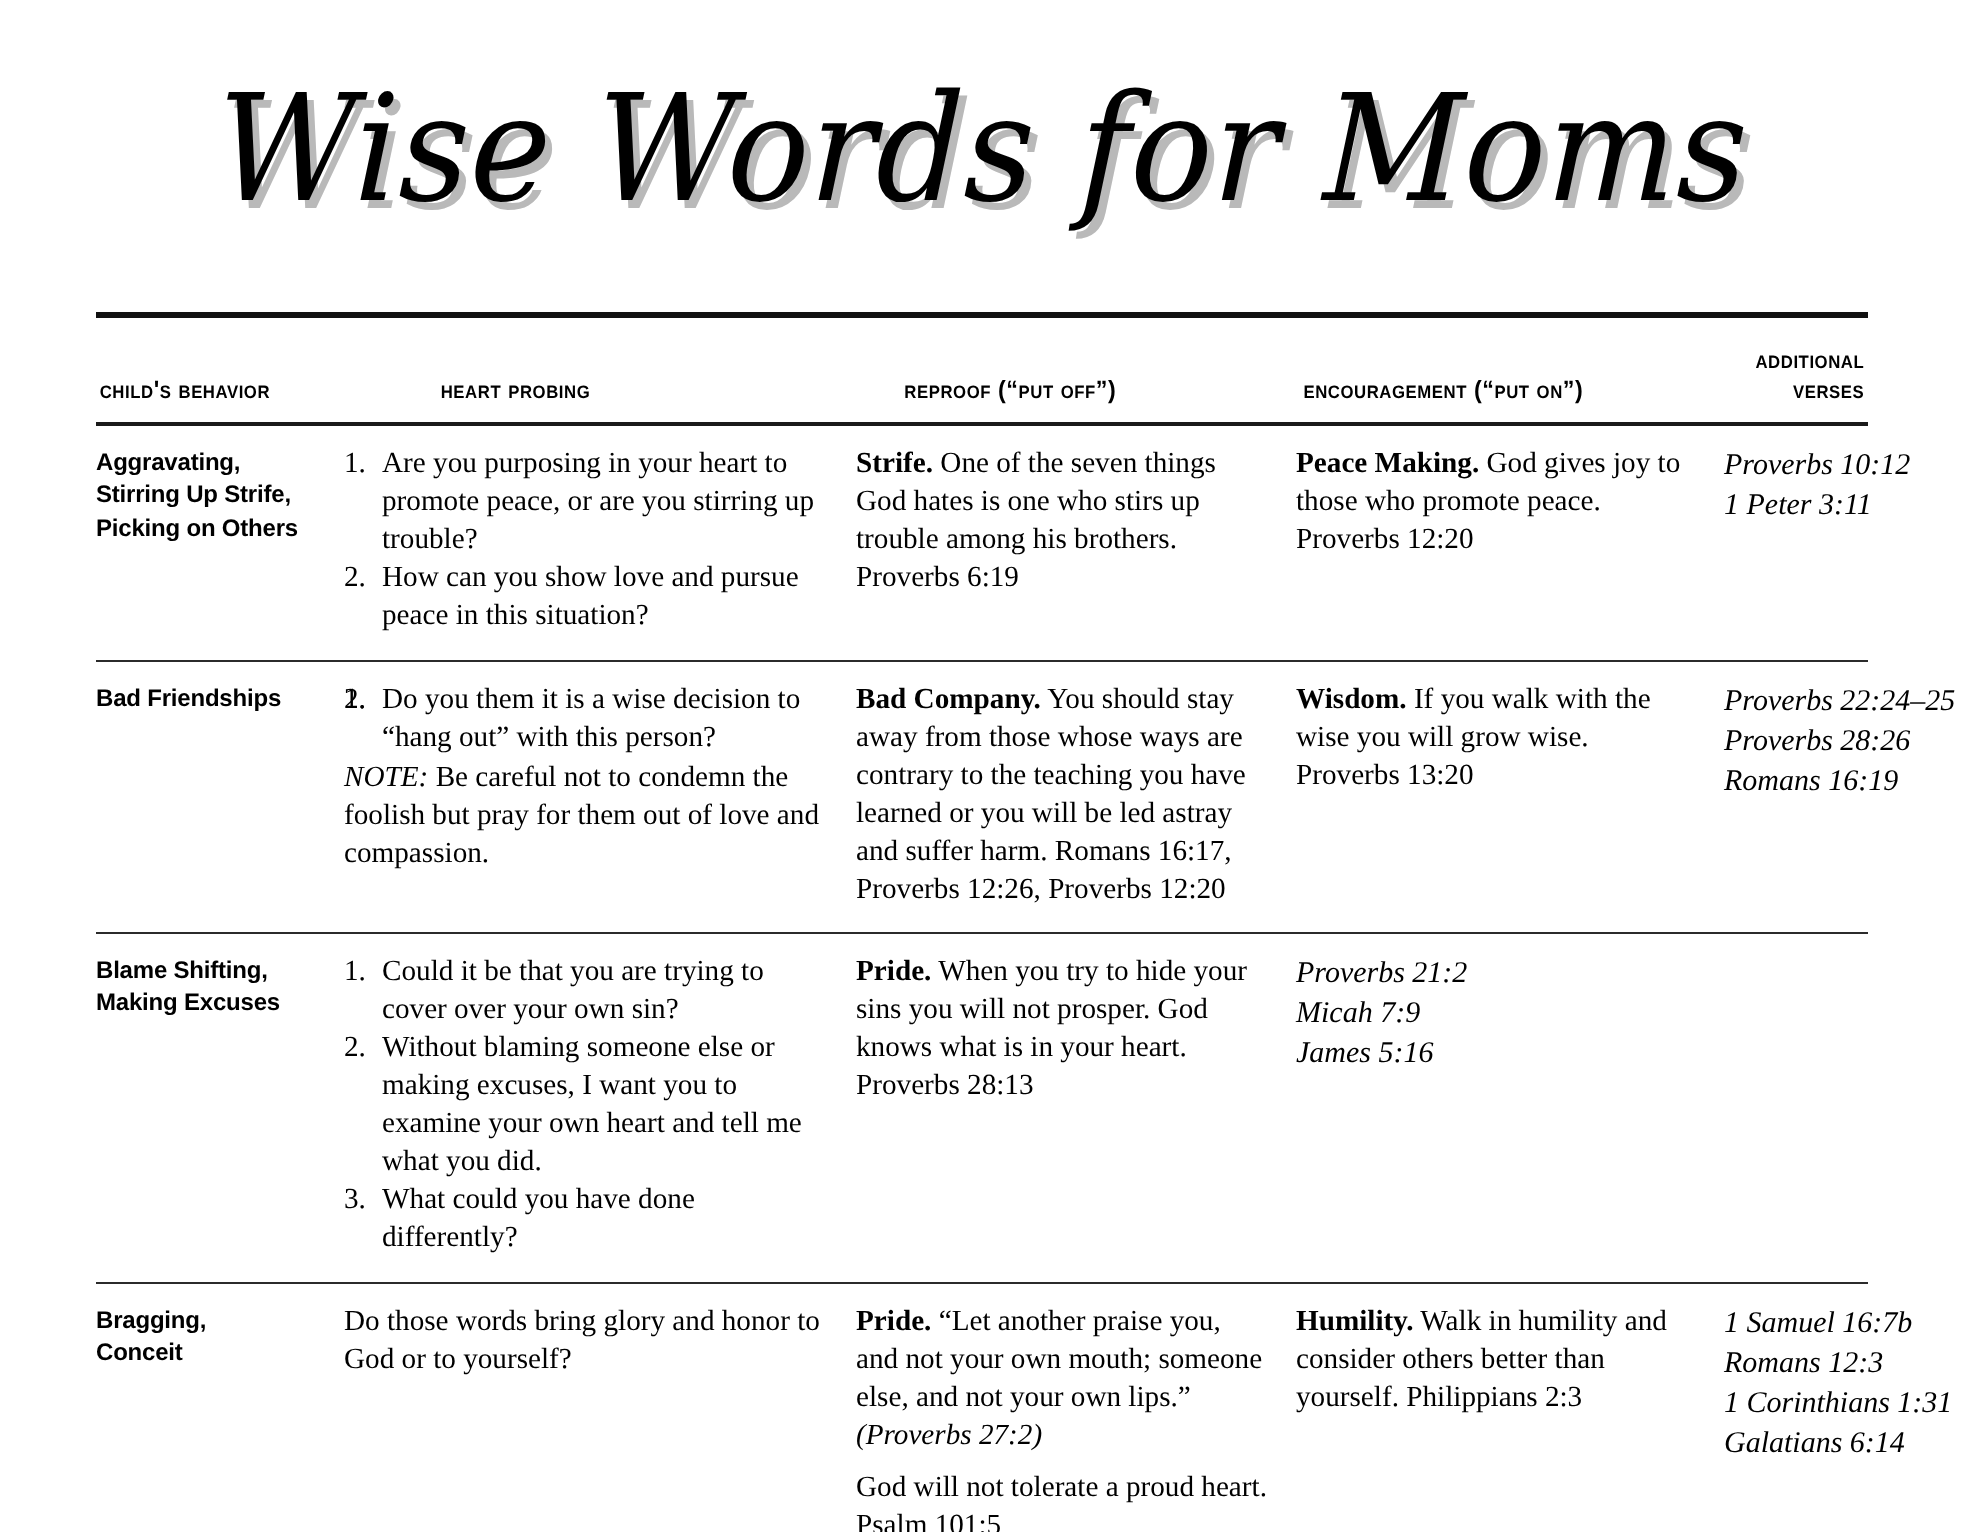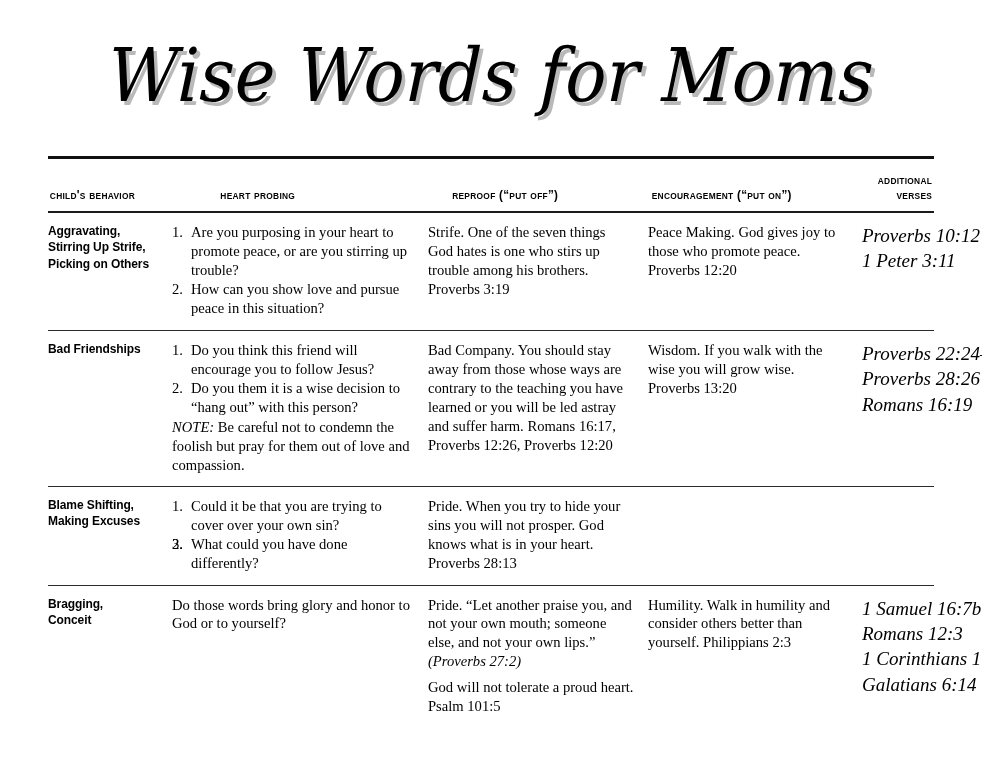--- a/index.html
+++ b/index.html
@@ -121,21 +121,21 @@
     font-size: 12px;
     line-height: 1.36;
     padding-right: 8px;
     letter-spacing: -0.1px;
   }
   .c-heart  { padding-right: 14px; }
   .c-reproof{ padding-right: 14px; }
   .c-encourage { padding-right: 14px; }
   .c-verses {
     font-style: italic;
-    font-size: 19px;
+    font-size: 15px;
     line-height: 1.34;
     white-space: nowrap;
   }
 
   
   ol.qlist {
     margin: 0;
     padding: 0;
     list-style: none;
   }
@@ -149,21 +149,21 @@
     left: 0;
     top: 0;
   }
   p.para {
     margin: 0;
   }
   p.para + p.para {
     margin-top: 7px;
   }
   .note-lead { font-style: italic; }
-  .term { font-weight: normal; }
+  .term { font-weight: bold; }
   .ital { font-style: italic; text-align: center; }
   .verse-line { display: block; }
 </style>
 </head>
 <body>
 
 <div class="page">
 
   <div class="title-wrap">
     <div class="doc-title">Wise Words for Moms</div>
@@ -193,38 +193,38 @@
             <span class="verse-line">Stirring Up Strife,</span>
             <span class="verse-line">Picking on Others</span>
           </div>
           <div class="cell c-heart">
             <ol class="qlist">
               <li><span class="num">1.</span><span>Are you purposing in your heart to promote peace, or are you stirring up trouble?</span></li>
               <li><span class="num">2.</span><span>How can you show love and pursue peace in this situation?</span></li>
             </ol>
           </div>
           <div class="cell c-reproof">
-            <p class="para"><span class="term">Strife.</span><span> One of the seven things God hates is one who stirs up trouble among his brothers. Proverbs 3:19</span></p>
+            <p class="para"><span class="term">Strife.</span><span> One of the seven things God hates is one who stirs up trouble among his brothers. Proverbs 6:19</span></p>
           </div>
           <div class="cell c-encourage">
             <p class="para"><span class="term">Peace Making.</span><span> God gives joy to those who promote peace. Proverbs 12:20</span></p>
           </div>
           <div class="cell c-verses">
             <span class="verse-line">Proverbs 10:12</span>
             <span class="verse-line">1 Peter 3:11</span>
           </div>
         </div>
         <div class="rule-row"></div>
         <div class="grid body-row">
           <div class="cell c-behavior">
             <span class="verse-line">Bad Friendships</span>
           </div>
           <div class="cell c-heart">
             <ol class="qlist">
-              <li><span class="num">1.</span><span>Do you think this friend will encourage you to follow Jesus?</span></li>
+              <li><span class="num">1.</span></li>
               <li><span class="num">2.</span><span>Do you them it is a wise decision to “hang out” with this person?</span></li>
             </ol>
             <p class="para"><span class="note-lead">NOTE:</span><span> Be careful not to condemn the foolish but pray for them out of love and compassion.</span></p>
           </div>
           <div class="cell c-reproof">
             <p class="para"><span class="term">Bad Company.</span><span> You should stay away from those whose ways are contrary to the teaching you have learned or you will be led astray and suffer harm. Romans 16:17, Proverbs 12:26, Proverbs 12:20</span></p>
           </div>
           <div class="cell c-encourage">
             <p class="para"><span class="term">Wisdom.</span><span> If you walk with the wise you will grow wise. Proverbs 13:20</span></p>
           </div>
@@ -236,26 +236,31 @@
         </div>
         <div class="rule-row"></div>
         <div class="grid body-row">
           <div class="cell c-behavior">
             <span class="verse-line">Blame Shifting,</span>
             <span class="verse-line">Making Excuses</span>
           </div>
           <div class="cell c-heart">
             <ol class="qlist">
               <li><span class="num">1.</span><span>Could it be that you are trying to cover over your own sin?</span></li>
-              <li><span class="num">2.</span></li>
+              <li><span class="num">2.</span><span>Without blaming someone else or making excuses, I want you to examine your own heart and tell me what you did.</span></li>
               <li><span class="num">3.</span><span>What could you have done differently?</span></li>
             </ol>
           </div>
           <div class="cell c-reproof">
             <p class="para"><span class="term">Pride.</span><span> When you try to hide your sins you will not prosper. God knows what is in your heart. Proverbs 28:13</span></p>
+          </div>
+          <div class="cell c-verses">
+            <span class="verse-line">Proverbs 21:2</span>
+            <span class="verse-line">Micah 7:9</span>
+            <span class="verse-line">James 5:16</span>
           </div>
         </div>
         <div class="rule-row"></div>
         <div class="grid body-row">
           <div class="cell c-behavior">
             <span class="verse-line">Bragging,</span>
             <span class="verse-line">Conceit</span>
           </div>
           <div class="cell c-heart">
             <p class="para">Do those words bring glory and honor to God or to yourself?</p>

